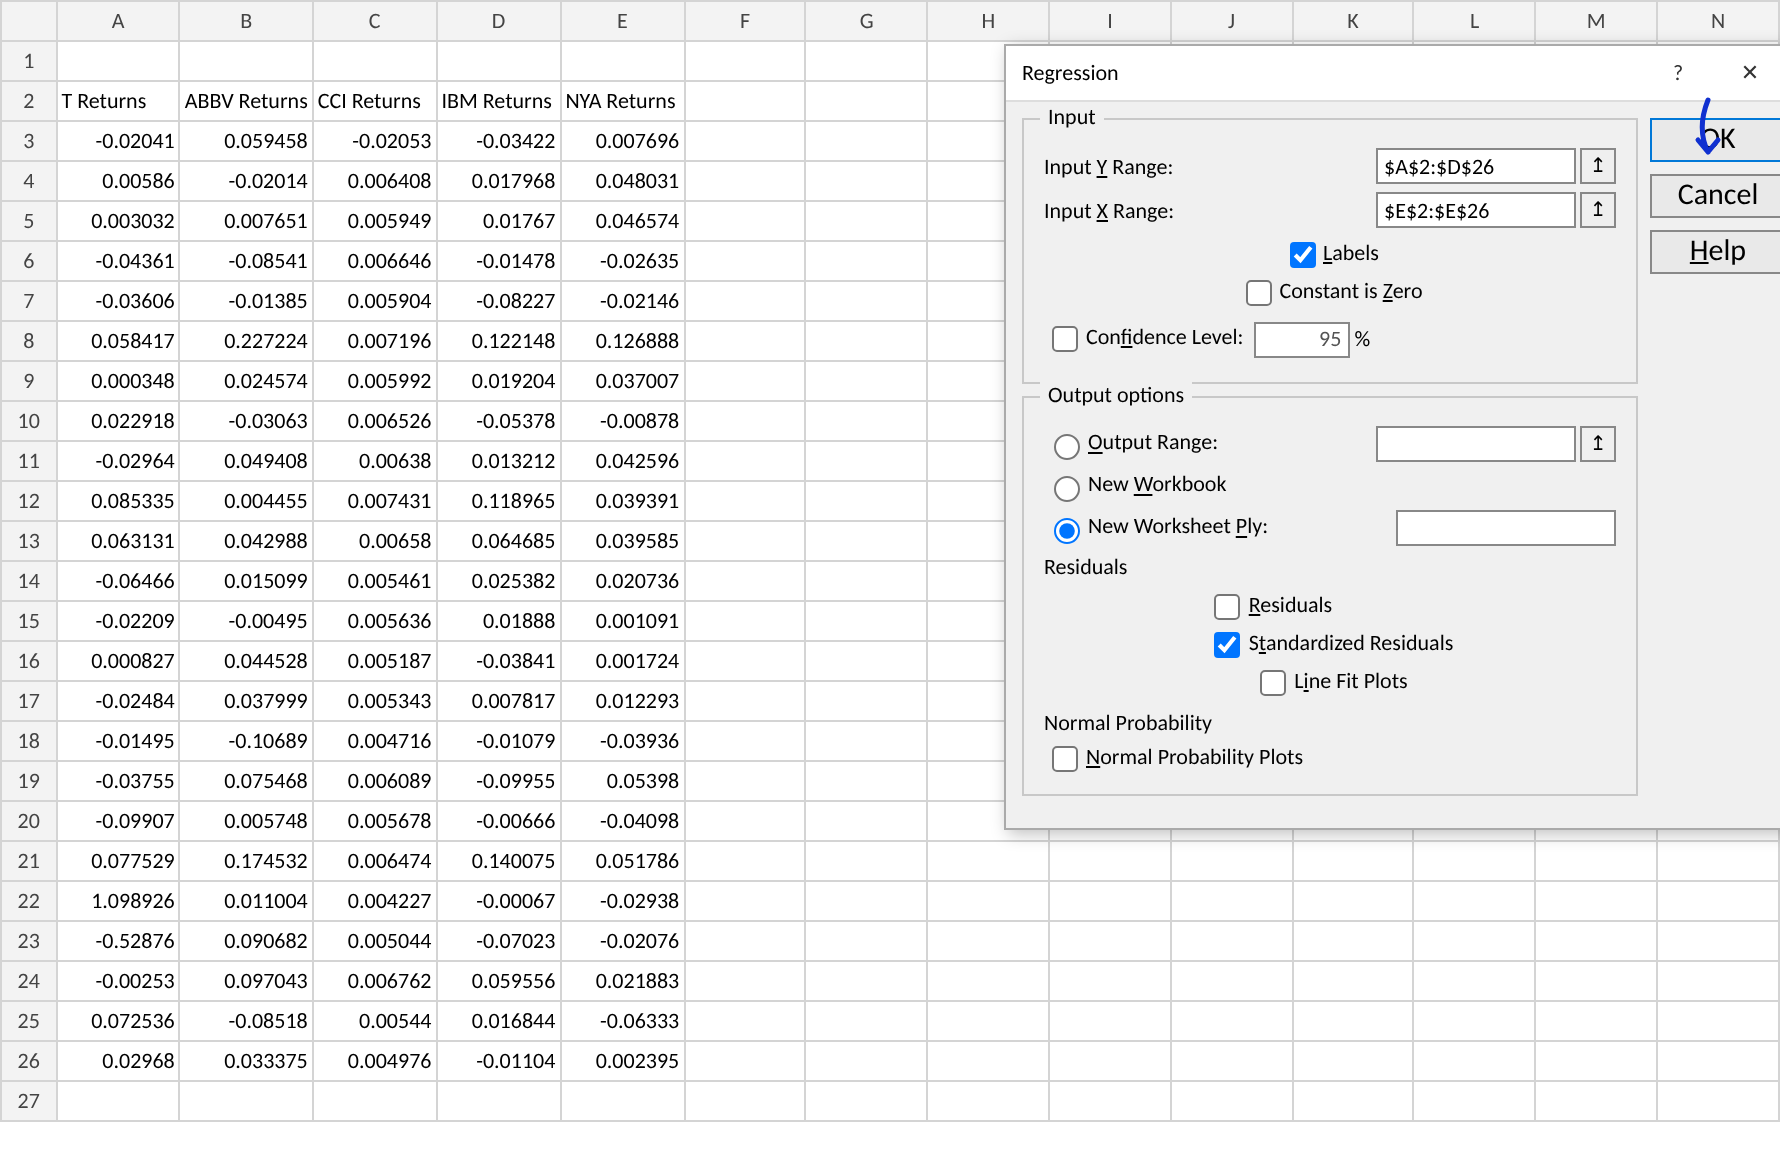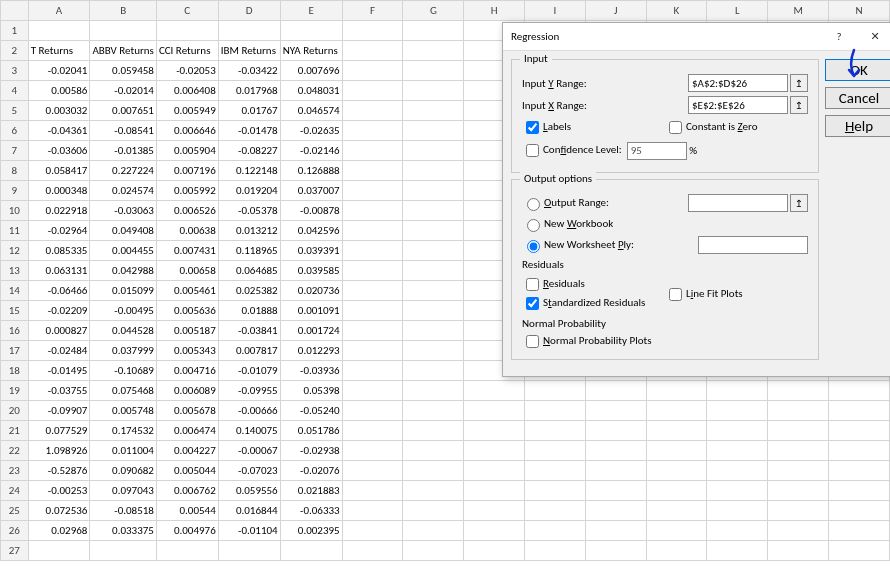--- a/index.html
+++ b/index.html
@@ -85,39 +85,39 @@
     padding: 0 4px;
     color: #000;
   }
   .row { display:flex; align-items:center; margin: 4px 0; }
   .row .lbl { flex:1; }
   .inp {
     border:1px solid #888; background:#fff;
     height:18px; padding:0 3px; font-family:inherit; font-size:11px;
   }
   .inp.range { width: 100px; }
-  .inp.small { width: 60px; text-align:left; }
+  .inp.small { width: 48px; text-align:right; }
   .inp.ws { width: 110px; }
   .pickbtn {
     width:18px; height:18px; margin-left:2px;
     border:1px solid #888; background:#efefef;
     display:flex; align-items:center; justify-content:center;
     font-size:10px;
   }
   .chk, .rad { margin-right:4px; vertical-align:middle; }
   .btn {
     display:block; width:100%;
     border:1px solid #888; background:#e9e9e9;
     height:22px; margin-bottom:6px;
     font-family:inherit; font-size:15px;
     cursor:pointer;
   }
   .btn.default { border:1px solid #0178d7; }
   .sublegend { margin:4px 0 2px 0; }
-  .twocol { display:flex; }
+  .twocol { display:flex;flex-direction:column; }
   .twocol > div { flex:1; }
   .u { text-decoration: underline; }
   
   
   .annot {
     position:absolute; left:842px; top:48px;
     color:#1030d0; font-size:18px; font-weight:bold;
     pointer-events:none;
   }
   .annot svg { overflow:visible; }
@@ -468,21 +468,21 @@
         <td></td>
         <td></td>
         <td></td>
       </tr>
       <tr>
         <th class="rowhdr">20</th>
         <td>-0.09907</td>
         <td>0.005748</td>
         <td>0.005678</td>
         <td>-0.00666</td>
-        <td>-0.05240</td>
+        <td>-0.04098</td>
         <td></td>
         <td></td>
         <td></td>
         <td></td>
         <td></td>
         <td></td>
         <td></td>
         <td></td>
         <td></td>
       </tr>

